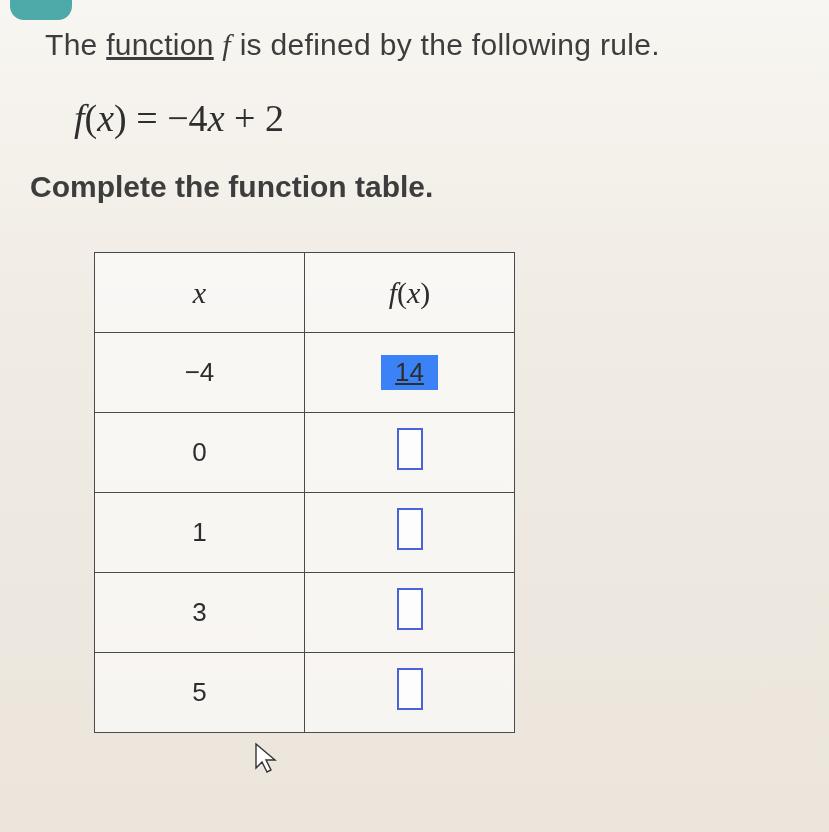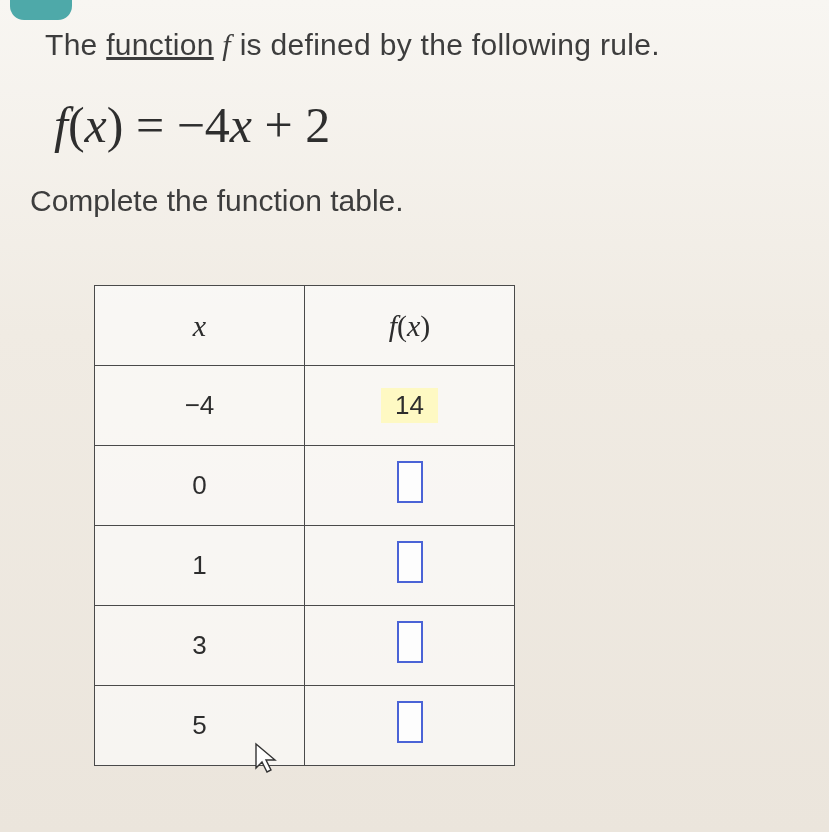--- a/index.html
+++ b/index.html
@@ -28,31 +28,32 @@
   }
   .line1 {
     font-size: 30px;
     color: #3d3d3d;
     letter-spacing: 0.3px;
     margin-left: 15px;
   }
   .underline-word { text-decoration: underline; }
   .italic { font-style: italic; font-family: Georgia, 'Times New Roman', serif; }
   .equation {
-    font-size: 50px;
+    font-size: 38px;
     font-family: Georgia, 'Times New Roman', serif;
     font-style: italic;
     color: #2e2e2e;
-    margin: 34px 0 30px 24px;
+    margin: 34px 0 30px 44px;
   }
   .equation .up { font-style: normal; }
   .line2 {
     font-size: 30px;
     color: #3d3d3d;
-    margin-bottom: 67px;
+    margin-bottom: 48px;
+    font-weight: bold;
   }
   table.func {
     border-collapse: collapse;
     margin-left: 64px;
     background: rgba(255,255,255,0.6);
   }
   table.func th, table.func td {
     border: 1px solid #4a4a4a;
     width: 210px;
     height: 80px;
@@ -62,22 +63,23 @@
     color: #2d2d2d;
   }
   table.func th {
     font-weight: normal;
     font-family: Georgia, 'Times New Roman', serif;
     font-style: italic;
     font-size: 30px;
   }
   .answered {
     display: inline-block;
-    background: #fef9c3;
+    background: #3b82f6;
     padding: 2px 14px;
+    text-decoration: underline;
   }
   .blank-box {
     display: inline-block;
     width: 26px;
     height: 42px;
     border: 2px solid #4a63d6;
     background: #fdfdfd;
   }
   .cursor {
     position: absolute;

